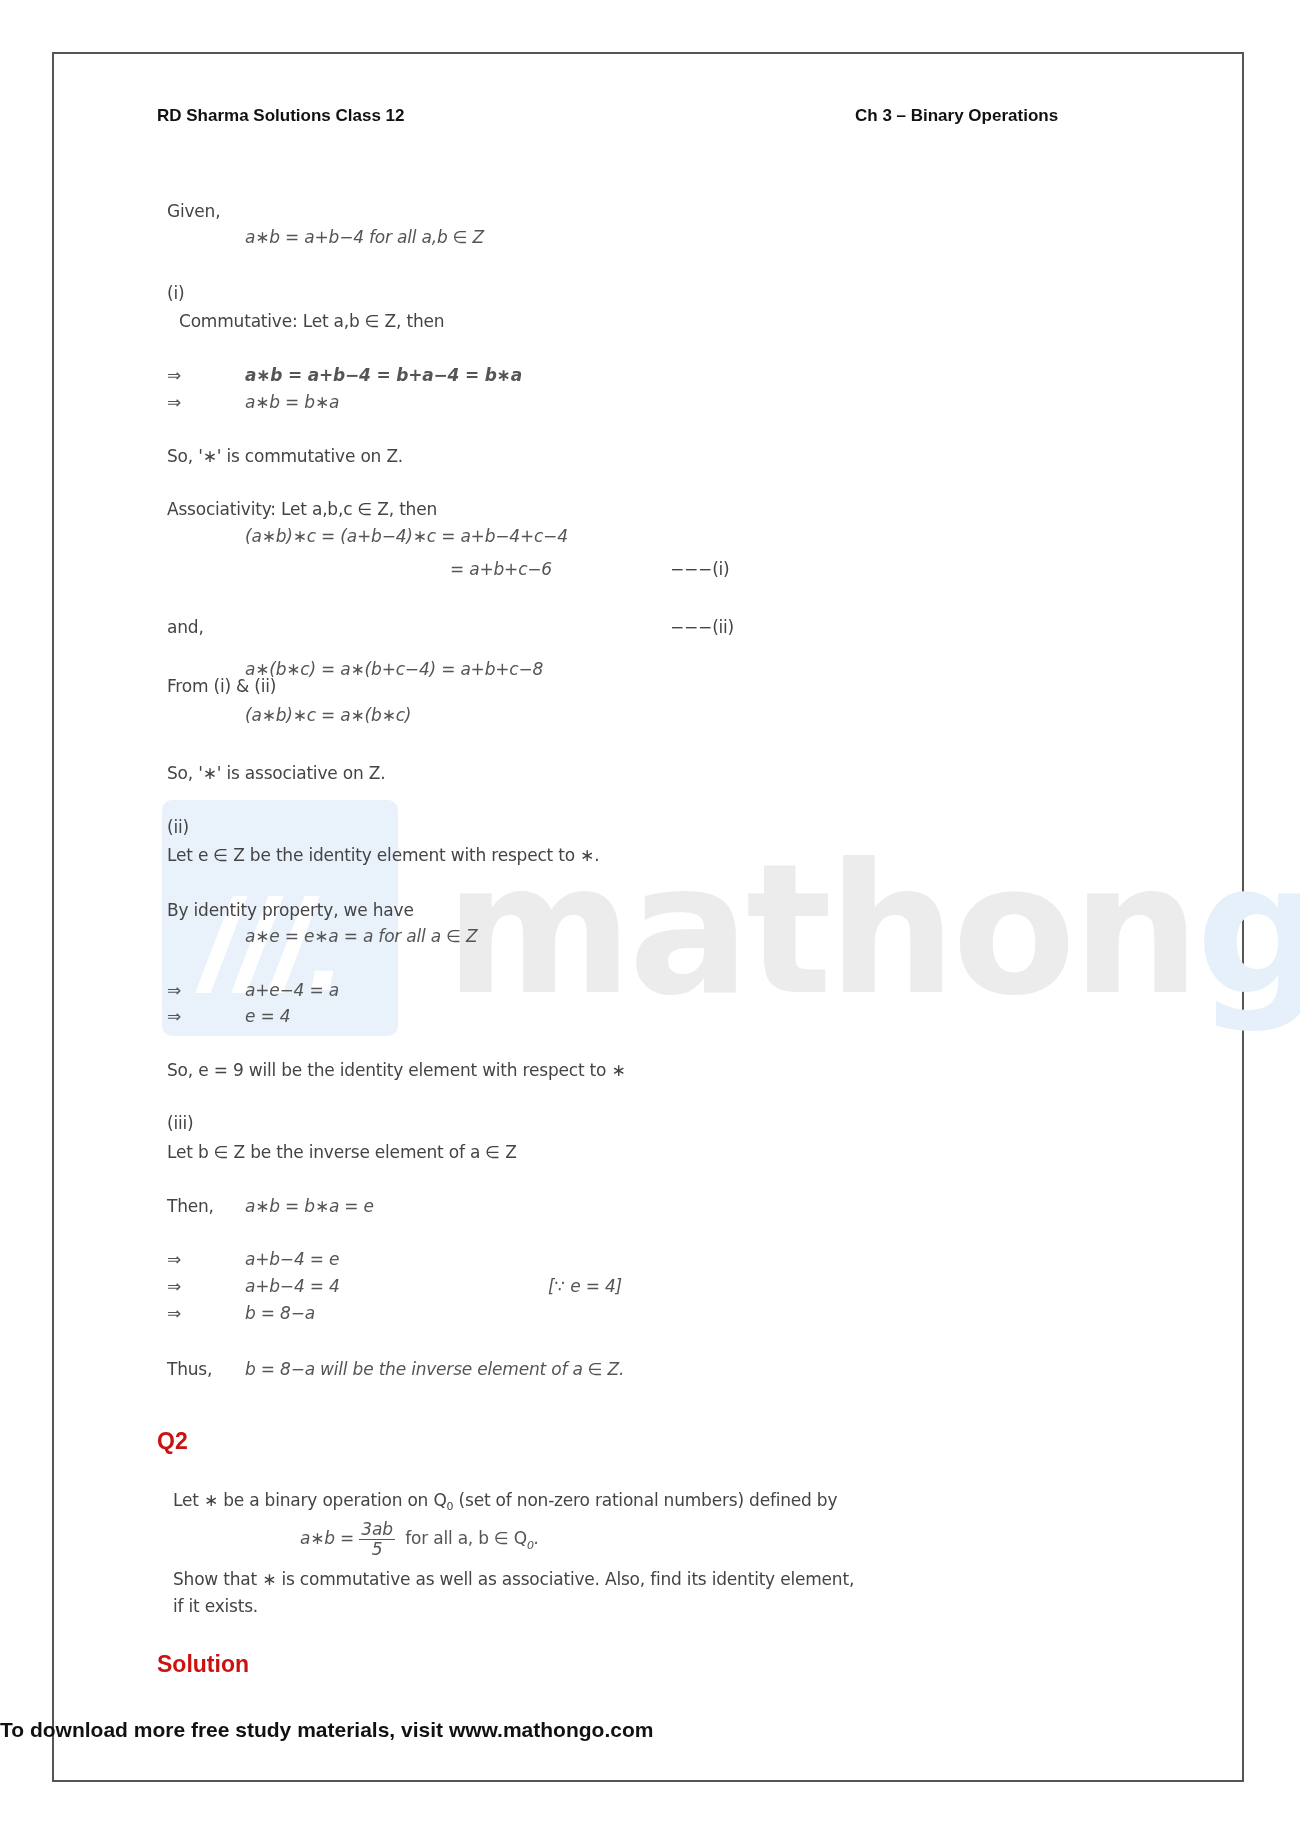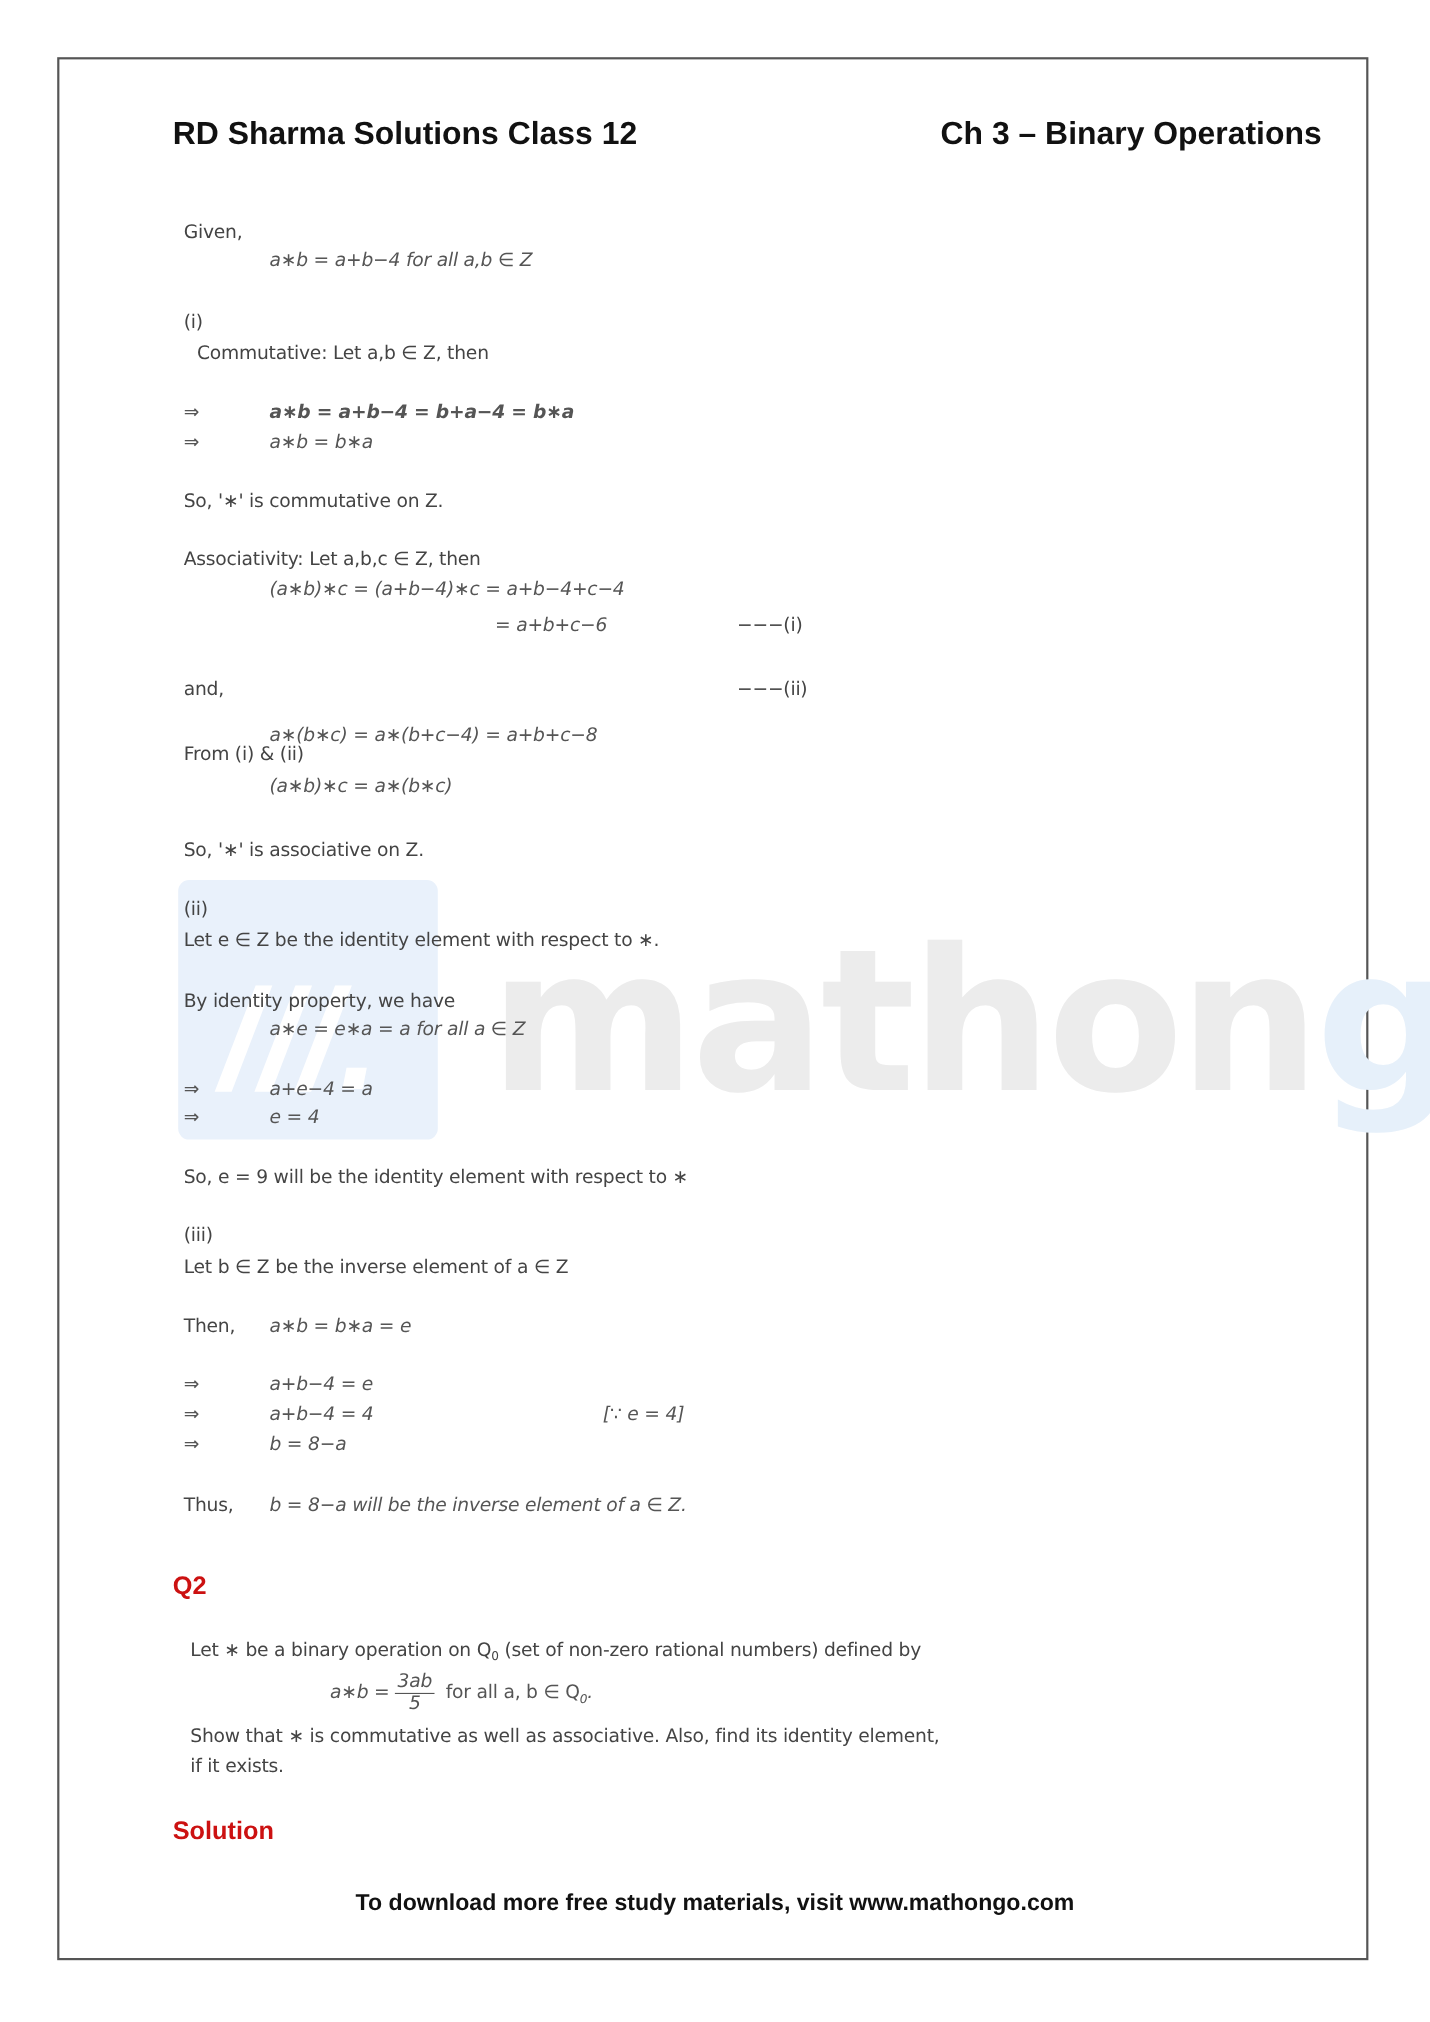--- a/index.html
+++ b/index.html
@@ -1,30 +1,30 @@
 <!DOCTYPE html>
 <html><head>
   <meta charset="utf-8">
   <style>
     html, body { margin: 0; padding: 0; background: #ffffff; }
     body { width: 1300px; height: 1838px; position: relative; overflow: hidden;
            font-family: "DejaVu Sans", sans-serif; color: #333; }
     .page-border { position: absolute; left: 52px; top: 52px; width: 1192px; height: 1730px;
                    border: 2px solid #555; box-sizing: border-box; }
     .hdr { position: absolute; top: 106px; font-family: "Liberation Sans", sans-serif;
-           font-weight: bold; font-size: 29px; color: #111; }
+           font-weight: bold; font-size: 17px; color: #111; }
     .hdr-left { left: 157px; }
     .hdr-right { left: 855px; }
     .ln { position: absolute; font-size: 17px; color: #444; white-space: nowrap;
           font-family: "DejaVu Sans", sans-serif; letter-spacing: -0.2px; }
     .m { font-family: "DejaVu Sans", sans-serif; font-style: italic; color: #555; }
     .arrow { position: absolute; font-size: 17px; color: #555; }
     .q { position: absolute; font-family: "Liberation Sans", sans-serif; font-weight: bold;
          font-size: 23px; color: #cc1111; }
-    .footer { position: absolute; top: 1718px; left: 0; width: 1300px; text-align: center;
+    .footer { position: absolute; top: 1718px; left: 0; width: 1300px; text-align: left;
               font-family: "Liberation Sans", sans-serif; font-weight: bold; font-size: 21px;
               color: #111; }
     .wm-box { position: absolute; left: 162px; top: 800px; width: 236px; height: 236px;
               background: #e9f1fb; border-radius: 10px; }
     .wm-slash { position: absolute; top: 880px; font-family: "Liberation Sans", sans-serif;
                 font-weight: bold; font-style: italic; font-size: 130px; color: #ffffff;
                 line-height: 1; }
     .wm-text { position: absolute; left: 445px; top: 840px; font-family: "DejaVu Sans", sans-serif;
                font-weight: bold; font-size: 180px; line-height: 1; letter-spacing: -4px; }
     .wm-math { color: #ececec; }

